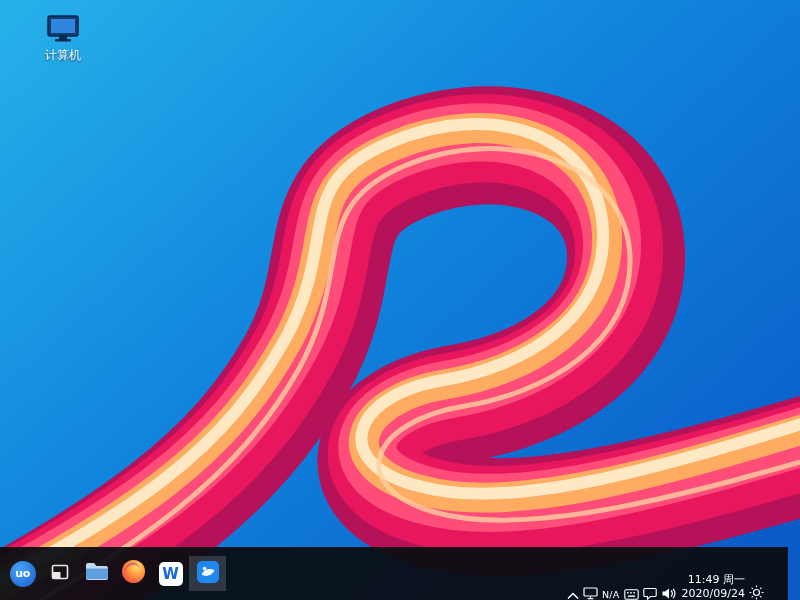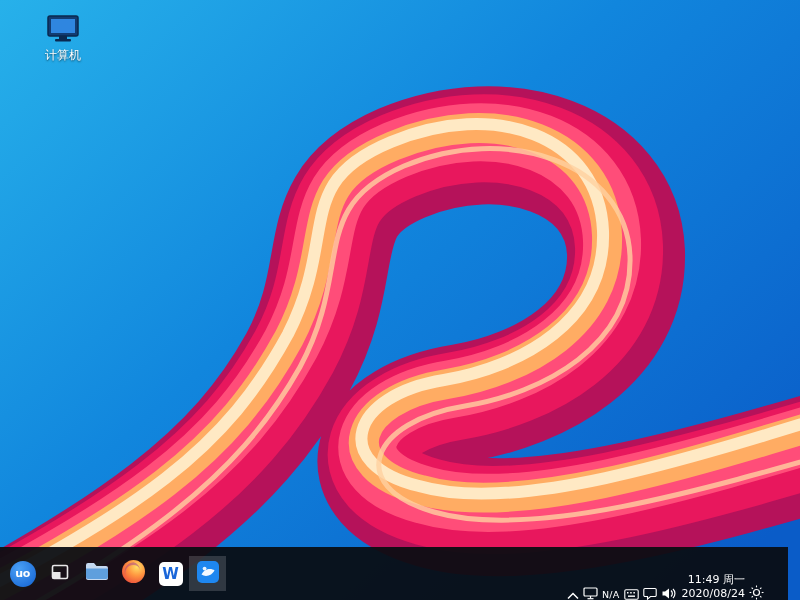--- a/index.html
+++ b/index.html
@@ -171,21 +171,21 @@
       <span class="tray-icon">
         <svg width="15" height="13" viewBox="0 0 15 13">
           <path d="M1.5 4.5 h2.6 L8 1.5 v10 L4.1 8.5 H1.5 Z" fill="#fff"></path>
           <path d="M10 3.5 a4 4 0 0 1 0 6" stroke="#fff" stroke-width="1.2" fill="none"></path>
           <path d="M12 2 a6.2 6.2 0 0 1 0 9" stroke="#fff" stroke-width="1.2" fill="none"></path>
         </svg>
       </span>
 
       <div class="clock">
         <div>11:49 周一</div>
-        <div>2020/08/24</div>
+        <div>2020/09/24</div>
       </div>
 
       <span class="tray-icon">
         <svg width="15" height="15" viewBox="0 0 15 15">
           <circle cx="7.5" cy="7.5" r="3" stroke="#fff" stroke-width="1.2" fill="none"></circle>
           <g stroke="#fff" stroke-width="1.1">
             <line x1="7.5" y1="0.5" x2="7.5" y2="2.3"></line>
             <line x1="7.5" y1="12.7" x2="7.5" y2="14.5"></line>
             <line x1="0.5" y1="7.5" x2="2.3" y2="7.5"></line>
             <line x1="12.7" y1="7.5" x2="14.5" y2="7.5"></line>

